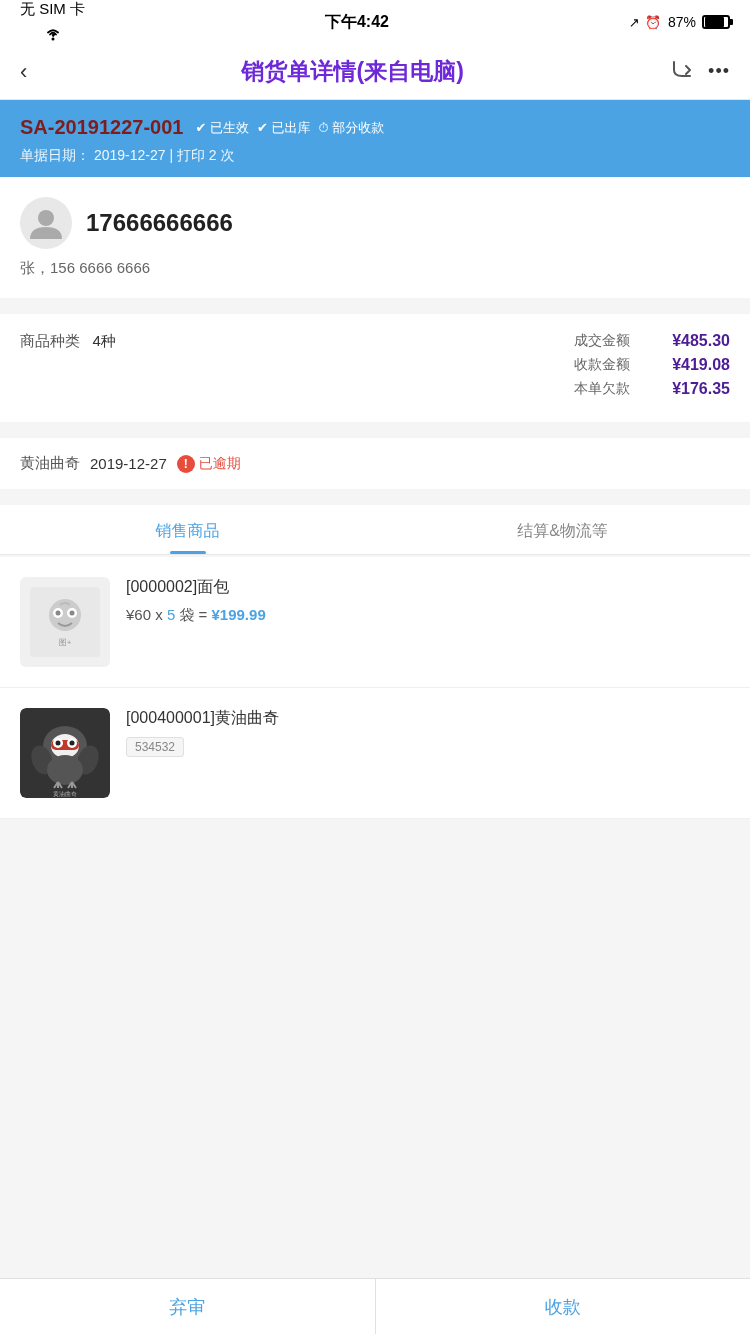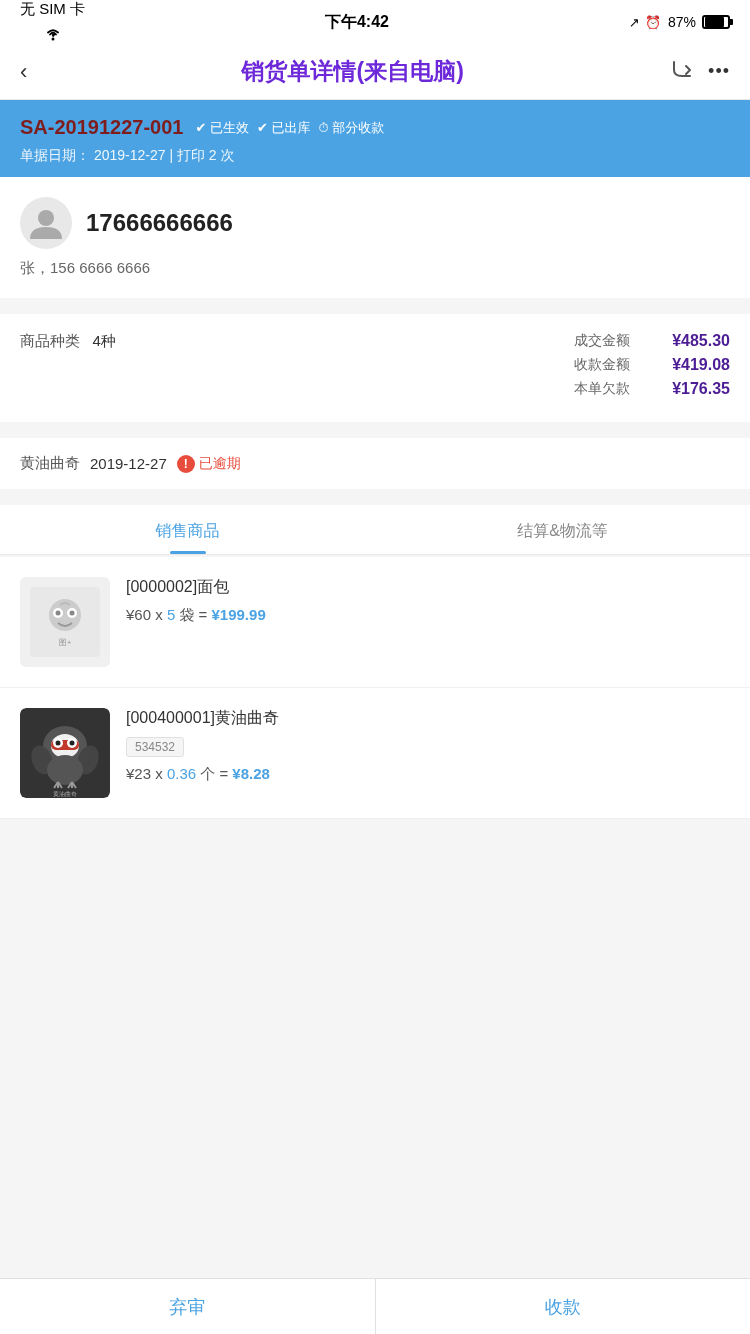--- a/index.html
+++ b/index.html
@@ -379,28 +379,20 @@
         <path d="M38 74 L34 80 M38 74 L38 80 M38 74 L42 80" stroke="#999" stroke-width="2"></path>
         <path d="M52 74 L48 80 M52 74 L52 80 M52 74 L56 80" stroke="#999" stroke-width="2"></path>
         <text x="45" y="88" font-size="6" fill="#aaa" text-anchor="middle">黄油曲奇</text>
       </svg>
     </div>
     <div class="product-info">
       <div class="product-name">
         <span>[000400001]</span><span>黄油曲奇</span>
       </div>
       <div class="product-sku">534532</div>
-      <div class="product-price">
-        <span>¥23</span>
-        <span> x </span>
-        <span class="qty">0.36</span>
-        <span>个</span>
-        <span> = </span>
-        <span class="total">¥8.28</span>
-      </div>
     </div>
   </div>
 
 </div>
 
 <div style="height: 80px;"></div>
 
 <div class="bottom-bar">
   <div class="bottom-btn left">弃审</div>
   <div class="bottom-btn right">收款</div>

